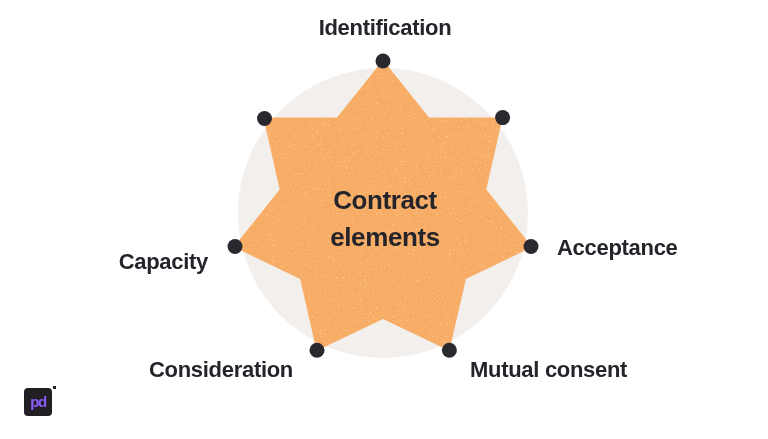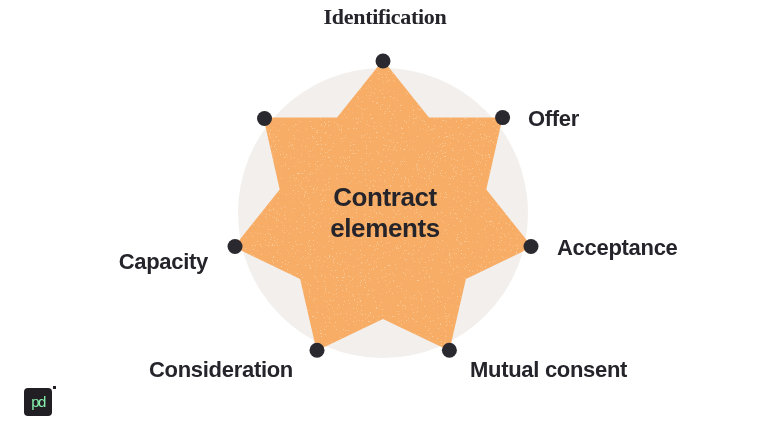--- a/index.html
+++ b/index.html
@@ -14,54 +14,54 @@
   .diagram-svg { position: absolute; left: 0; top: 0; }
   .label {
     position: absolute;
     font-size: 22px;
     font-weight: 700;
     line-height: 27px;
     letter-spacing: -0.3px;
     color: #26242b;
     white-space: nowrap;
   }
-  .label-identification { left: 385px; top: 3px; transform: translateX(-50%); font-family: Liberation Serif, serif; }
+  .label-identification { left: 385px; top: 14px; transform: translateX(-50%); }
   .label-offer { left: 528px; top: 105px; }
   .label-acceptance { left: 557px; top: 234px; }
   .label-mutual-consent { left: 470px; top: 356px; }
   .label-consideration { right: 475px; top: 356px; margin-left: 22px; }
   .label-capacity { right: 560px; top: 248px; }
   .label-alf { left: 57px; top: 99px; width: 200px; white-space: normal; }
   .center-title {
     position: absolute;
     left: 385px; top: 182px;
     transform: translateX(-50%);
     width: 170px;
     text-align: center;
     font-size: 26px;
     font-weight: 700;
-    line-height: 31px;
+    line-height: 37px;
     letter-spacing: -0.4px;
     color: #26242b;
     white-space: normal;
   }
   .logo-badge {
     position: absolute;
     left: 24px; top: 388px;
     width: 28px; height: 28px;
     background: #211f24;
     border-radius: 4px;
     display: flex;
     align-items: center;
     justify-content: center;
   }
   .logo-glyph {
-    color: #86efac;
+    color: #8b5cf6;
     font-size: 15px;
-    font-weight: 400;
+    font-weight: 700;
     letter-spacing: -1.5px;
     transform: translateY(-1px);
   }
   .registered-mark {
     position: absolute;
     left: 53px; top: 386px;
     width: 3px; height: 3px;
     background: #211f24;
   }
 </style>
@@ -95,21 +95,20 @@
     <circle cx="449.4" cy="350.3" r="7.5" fill="#2B2930"></circle>
     <circle cx="317" cy="350.3" r="7.5" fill="#2B2930"></circle>
     <circle cx="235" cy="246.5" r="7.5" fill="#2B2930"></circle>
     <circle cx="264.5" cy="118.5" r="7.5" fill="#2B2930"></circle>
   </svg>
 
   <div class="center-title">Contract elements</div>
 
   <div class="label label-identification">Identification</div>
 
-  <div class="label label-offer">Offer</div>
 
   <div class="label label-mutual-consent">Mutual consent</div>
 
   <div class="label label-acceptance">Acceptance</div>
 
   <div class="label label-consideration">Consideration</div>
 
   <div class="label label-capacity">Capacity</div>
 
 

